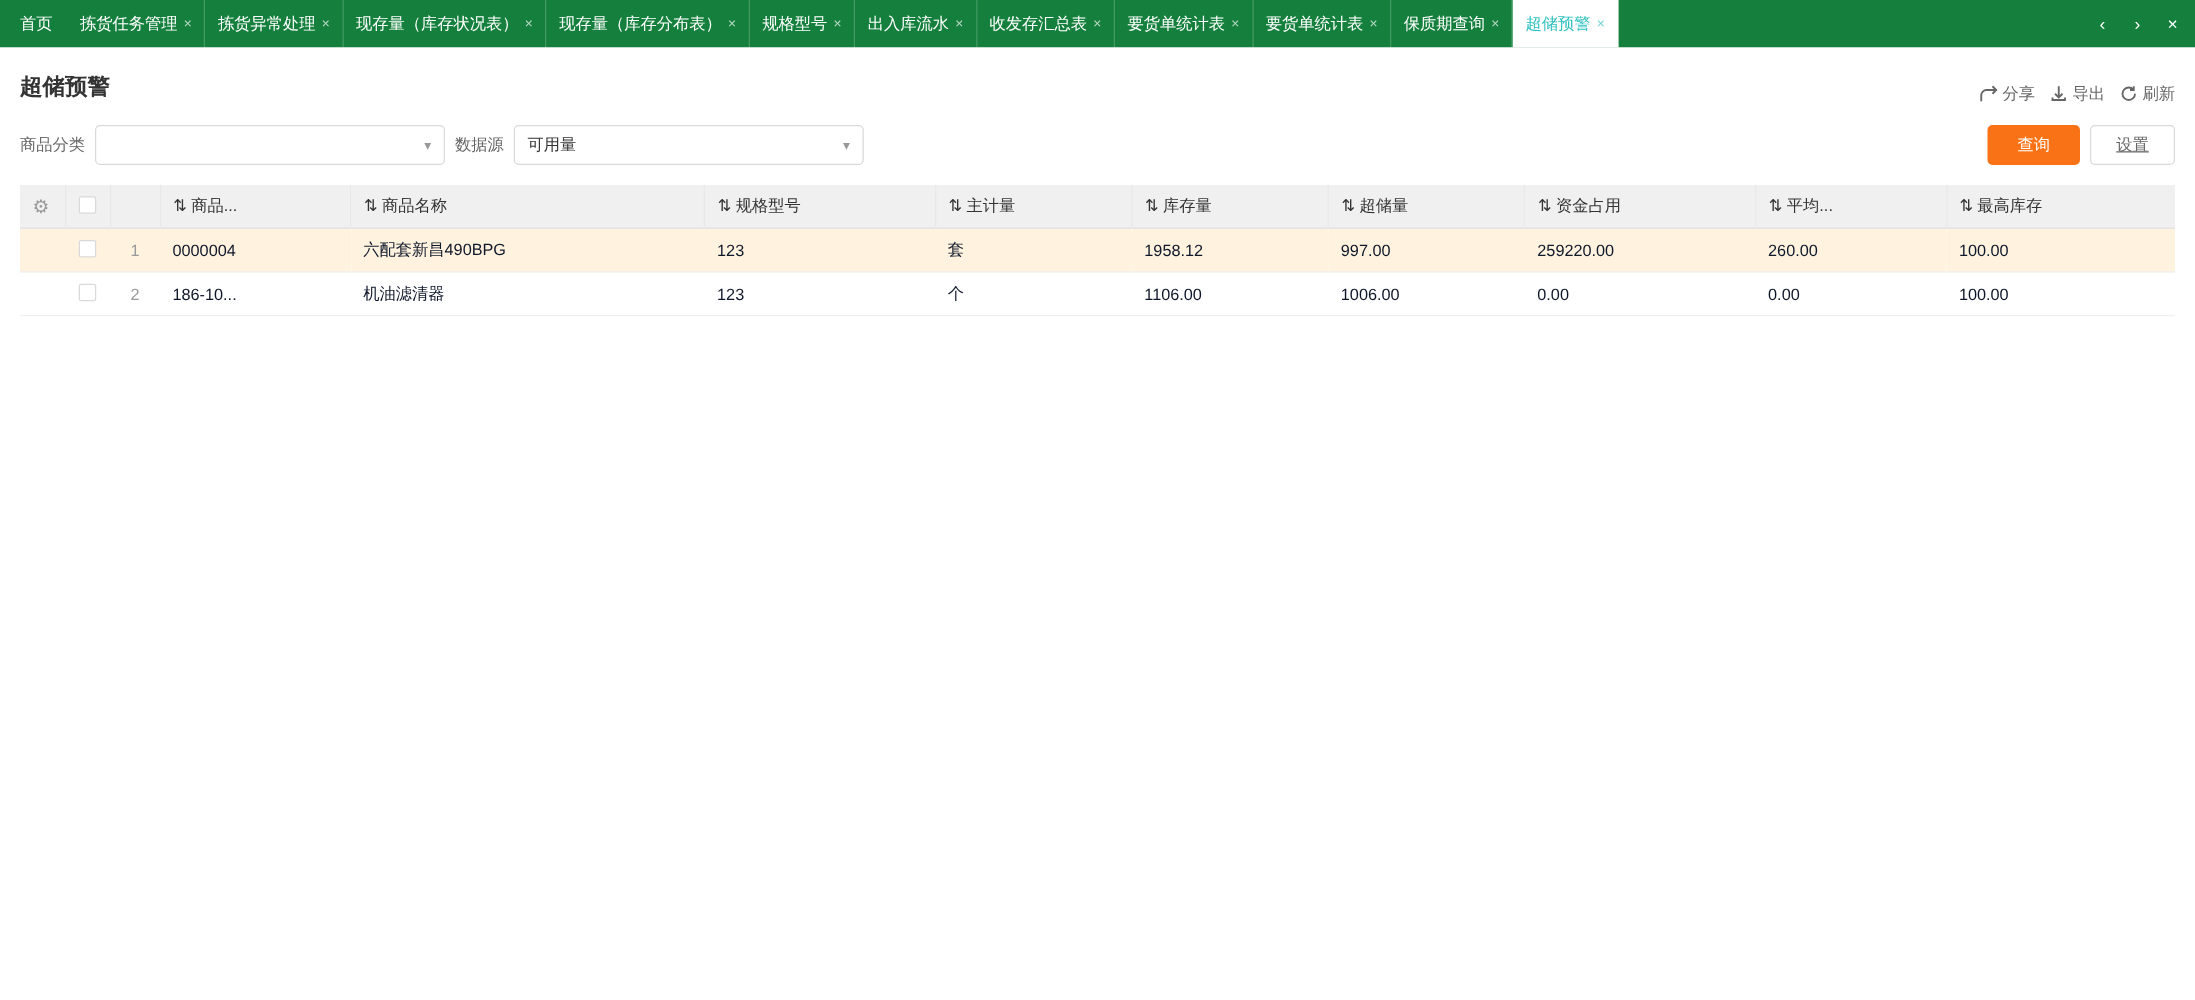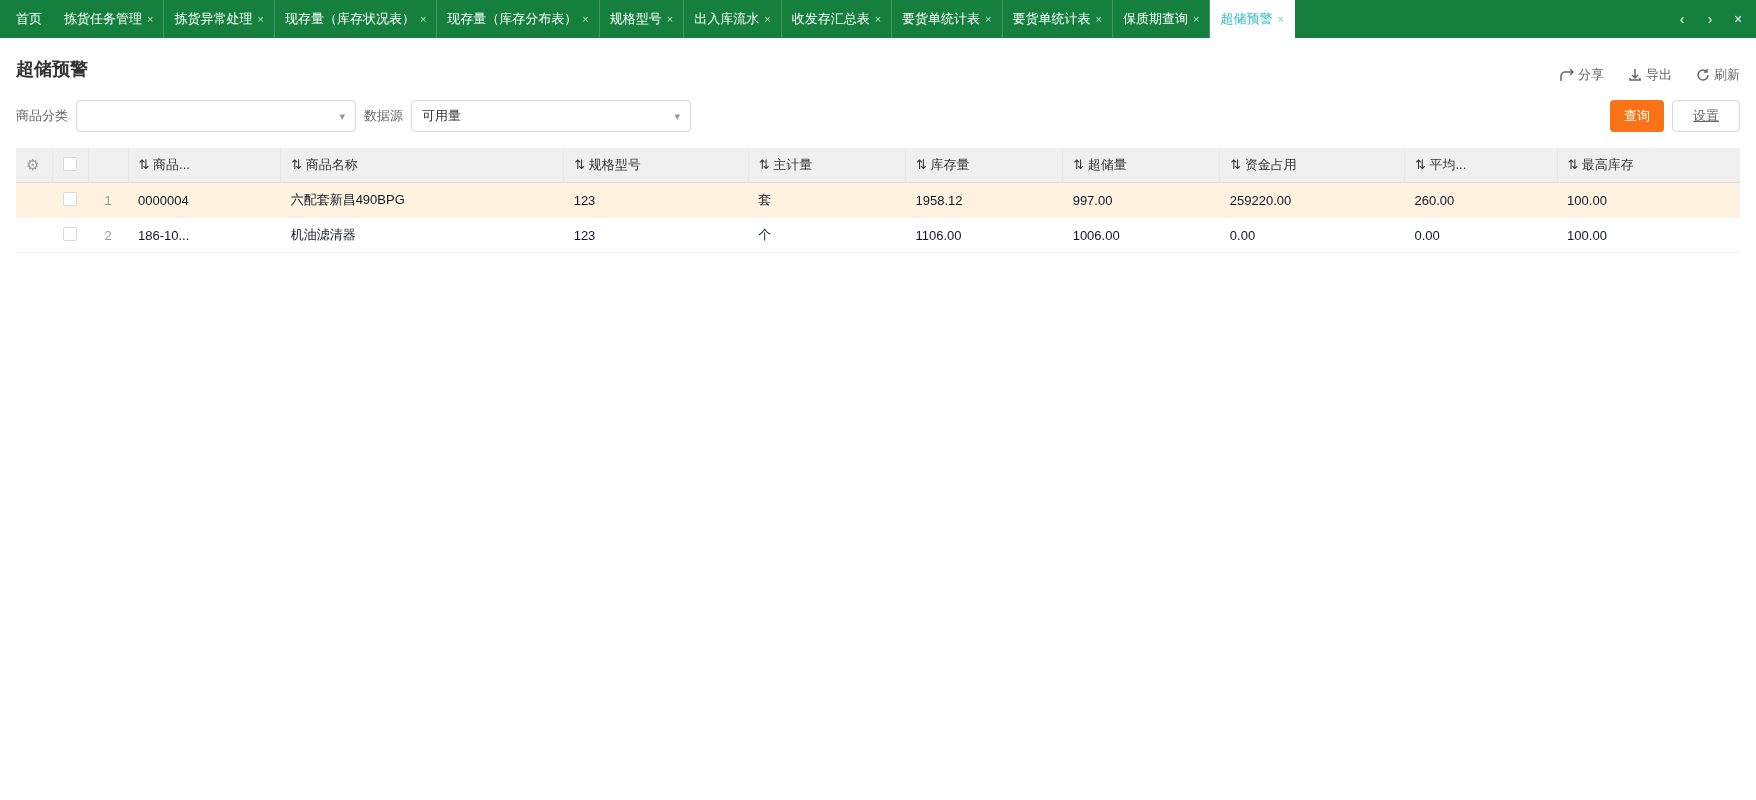--- a/index.html
+++ b/index.html
@@ -75,21 +75,21 @@
       margin-bottom: 16px;
     }
     .page-title {
       font-size: 18px;
       font-weight: bold;
       color: #333;
     }
     .header-actions {
       display: flex;
       align-items: center;
-      gap: 24px;
+      gap: 12px;
       margin-top: 12px;
     }
     .header-action-btn {
       display: flex;
       align-items: center;
       gap: 4px;
       color: #666;
       font-size: 13px;
       cursor: pointer;
       background: none;
@@ -136,21 +136,21 @@
     .filter-actions {
       margin-left: auto;
       display: flex;
       gap: 8px;
     }
     .btn-query {
       background: #f97316;
       color: #fff;
       border: none;
       border-radius: 4px;
-      padding: 6px 14px;
+      padding: 6px 24px;
       font-size: 13px;
       cursor: pointer;
       text-align: center;
     }
     .btn-settings {
       background: #fff;
       color: #666;
       border: 1px solid #d9d9d9;
       border-radius: 4px;
       padding: 6px 20px;

